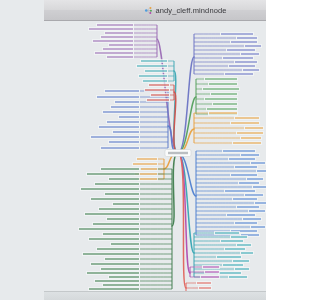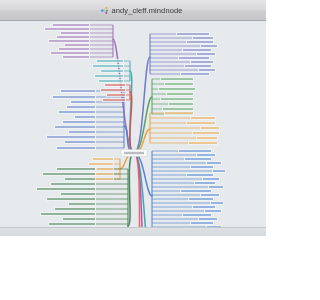--- a/index.html
+++ b/index.html
@@ -11,25 +11,26 @@
   body {
     width: 266px;
     height: 300px;
     overflow: hidden;
     font-family: "Liberation Sans", sans-serif;
   }
 
   #window {
     position: relative;
     width: 266px;
-    height: 236px;
+    height: 300px;
     background: #e7eaec;
     overflow: hidden;
     display: flex;
     flex-direction: column;
+    padding-left: 44px;
   }
 
   
   #titlebar {
     position: relative;
     height: 20px;
     flex: 0 0 20px;
     background: linear-gradient(to bottom, #e4e4e6 0%, #d8d8da 48%, #cfcfd2 52%, #c6c6c9 100%);
     border-bottom: 1px solid #a9a9ad;
     display: flex;

